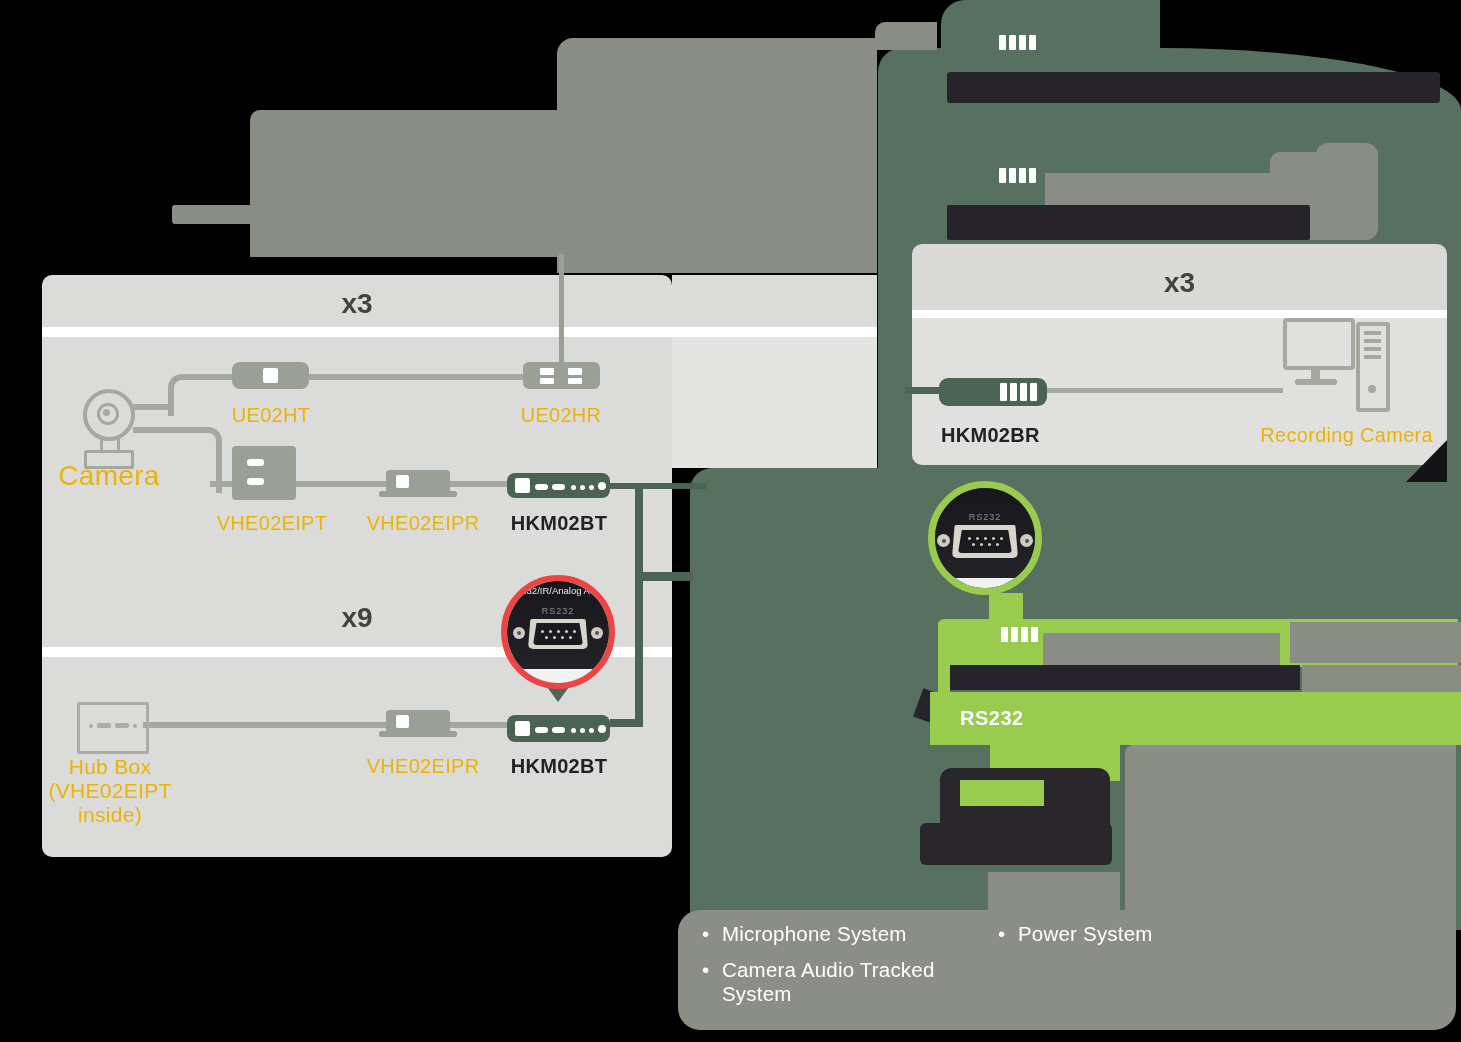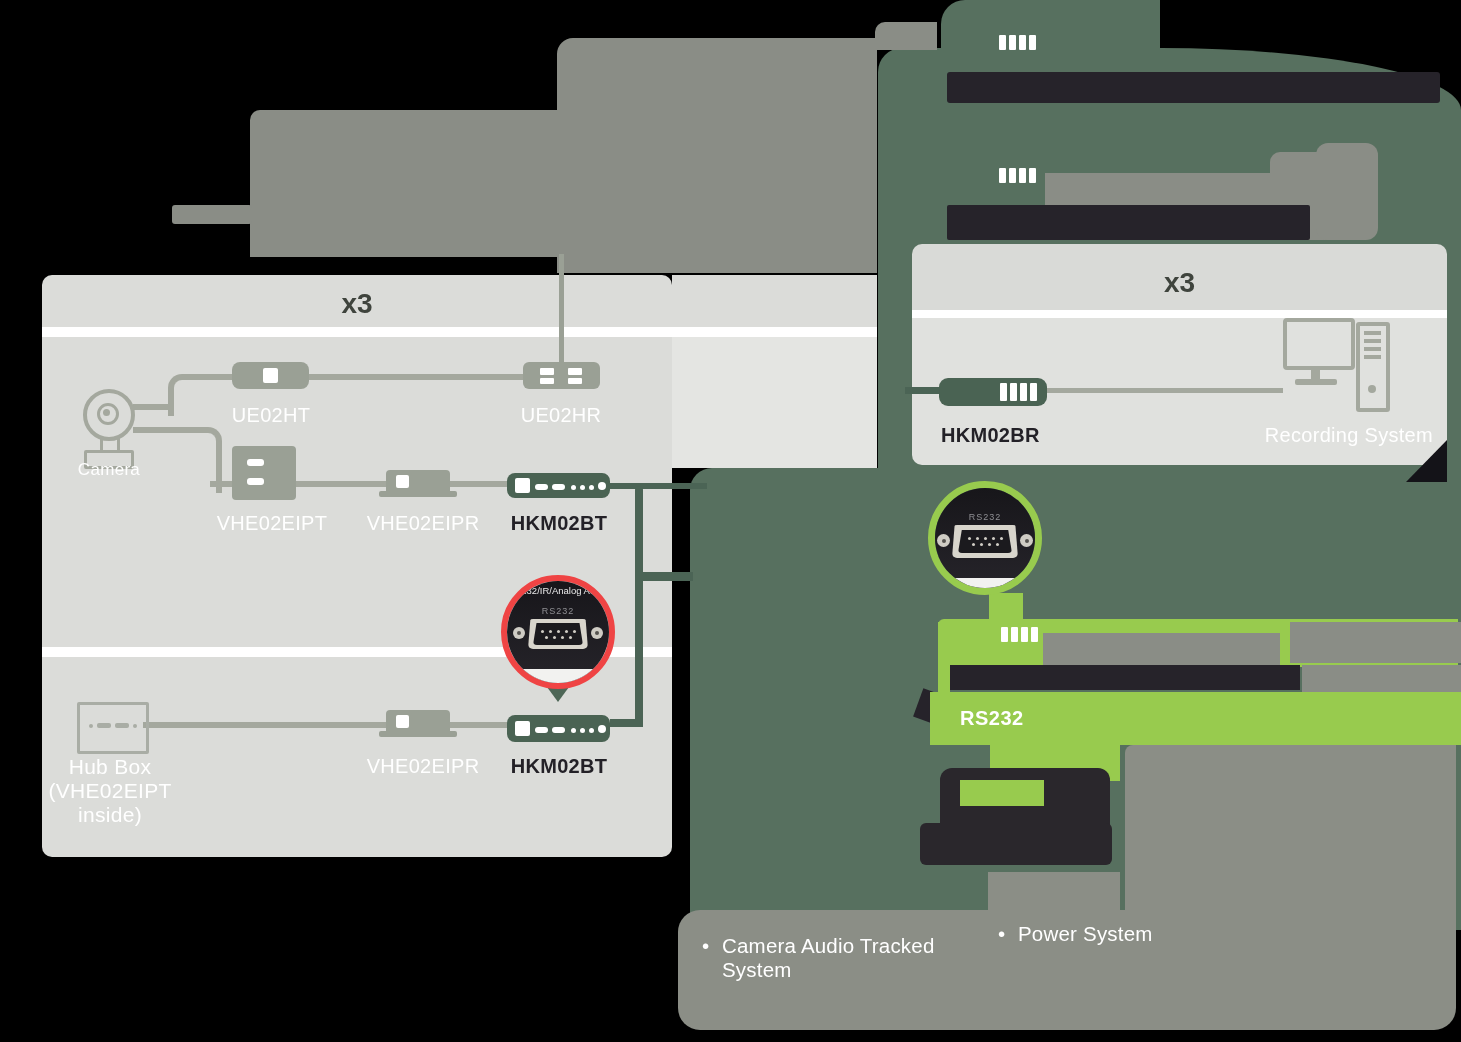--- a/index.html
+++ b/index.html
@@ -1,19 +1,19 @@
 <!DOCTYPE html>
 <html><head>
 <meta charset="utf-8">
 <style>
   html,body{margin:0;padding:0;background:#000;}
   #scene{position:relative;width:1461px;height:1042px;background:#000;overflow:hidden;
          font-family:"Liberation Sans", sans-serif;border-radius:13px;}
   .abs{position:absolute;}
-  .lbl{color:#ffffff;font-size:20px;font-weight:500;letter-spacing:.3px;text-align:center;}
+  .lbl{color:#eab308;font-size:20px;font-weight:500;letter-spacing:.3px;text-align:center;}
   .lbl-dark{color:#232127;font-size:20px;font-weight:700;letter-spacing:.3px;text-align:center;}
   .badge{color:#3f443d;font-size:28px;font-weight:700;text-align:center;}
   .pins{display:flex;gap:3px;}
   .pins span{display:block;width:7px;height:15px;background:#fff;border-radius:1px;}
   .pins.tall span{height:18px;}
   .gline{background:#a4a89e;}
   .grnline{background:#4b6455;}
   .circle-photo{position:relative;width:100%;height:100%;border-radius:50%;overflow:hidden;
                 background:linear-gradient(#17161a,#26242a);}
   .db9-outer{position:absolute;background:#d8d5cc;border-radius:5px;
@@ -51,20 +51,21 @@
   <div class="abs" style="left:42px;top:647px;width:630px;height:10px;background:#fff;"></div>
 
   <div class="abs" style="left:690px;top:468px;width:190px;height:462px;background:#57705f;border-top-left-radius:22px;"></div>
 
   <div class="abs" style="left:912px;top:244px;width:535px;height:66px;background:#d9dad7;border-radius:10px 10px 0 0;"></div>
   <div class="abs" style="left:912px;top:310px;width:535px;height:8px;background:#fff;"></div>
   <div class="abs" style="left:912px;top:318px;width:535px;height:147px;background:#e0e1de;border-radius:0 0 10px 10px;"></div>
   <div class="abs" style="left:1406px;top:440px;width:41px;height:42px;background:#141318;clip-path:polygon(100% 0,100% 100%,0 100%);"></div>
 
   <div class="abs badge" style="left:42px;top:288px;width:630px;">x3</div>
+  <div class="abs badge" style="left:42px;top:602px;width:630px;">x9</div>
   <div class="abs badge" style="left:912px;top:267px;width:535px;">x3</div>
 
   <div class="abs gline" style="left:133px;top:404px;width:41px;height:6px;"></div>
   <div class="abs" style="left:168px;top:374px;width:64px;height:36px;border-top:6px solid #a4a89e;border-left:6px solid #a4a89e;border-top-left-radius:14px;"></div>
   <div class="abs gline" style="left:309px;top:374px;width:214px;height:6px;"></div>
   <div class="abs gline" style="left:559px;top:254px;width:5px;height:110px;background:#9aa095;"></div>
   <div class="abs gline" style="left:133px;top:427px;width:42px;height:6px;"></div>
   <div class="abs" style="left:171px;top:427px;width:45px;height:60px;border-top:6px solid #a4a89e;border-right:6px solid #a4a89e;border-top-right-radius:14px;"></div>
   <div class="abs gline" style="left:210px;top:481px;width:24px;height:6px;"></div>
   <div class="abs gline" style="left:296px;top:481px;width:90px;height:6px;"></div>
@@ -78,21 +79,21 @@
   <div class="abs grnline" style="left:905px;top:387px;width:36px;height:7px;"></div>
   <div class="abs gline" style="left:1047px;top:388px;width:236px;height:5px;"></div>
 
   <div class="abs" style="left:80px;top:388px;width:60px;height:82px;">
     <div class="abs" style="left:3px;top:1px;width:44px;height:44px;border:4px solid #a4a89e;border-radius:50%;"></div>
     <div class="abs" style="left:17px;top:15px;width:16px;height:16px;border:3px solid #a4a89e;border-radius:50%;"></div>
     <div class="abs" style="left:23px;top:21px;width:7px;height:7px;background:#a4a89e;border-radius:50%;"></div>
     <div class="abs" style="left:20px;top:49px;width:14px;height:14px;border-left:3px solid #a4a89e;border-right:3px solid #a4a89e;"></div>
     <div class="abs" style="left:4px;top:62px;width:44px;height:13px;border:3px solid #a4a89e;border-radius:2px;"></div>
   </div>
-  <div class="abs lbl" style="left:39px;top:460px;width:140px;font-size:17px;">Camera</div>
+  <div class="abs lbl" style="left:39px;top:460px;width:140px;font-size:28px;">Camera</div>
 
   <div class="abs" style="left:232px;top:362px;width:77px;height:27px;background:#9aa095;border-radius:8px;">
     <div class="abs" style="left:31px;top:6px;width:15px;height:15px;background:#fff;border-radius:2px;"></div>
   </div>
   <div class="abs lbl" style="left:196px;top:404px;width:150px;">UE02HT</div>
 
   <div class="abs" style="left:523px;top:362px;width:77px;height:27px;background:#9aa095;border-radius:6px;">
     <div class="abs" style="left:17px;top:6px;width:14px;height:7px;background:#fff;border-radius:1px;"></div>
     <div class="abs" style="left:45px;top:6px;width:14px;height:7px;background:#fff;border-radius:1px;"></div>
     <div class="abs" style="left:17px;top:16px;width:14px;height:6px;background:#fff;border-radius:1px;"></div>
@@ -167,21 +168,21 @@
     <div class="abs" style="left:3px;top:3px;width:64px;height:44px;border:4px solid #a4a89e;border-radius:4px;"></div>
     <div class="abs" style="left:31px;top:53px;width:9px;height:11px;background:#a4a89e;"></div>
     <div class="abs" style="left:15px;top:64px;width:42px;height:6px;background:#a4a89e;border-radius:2px;"></div>
     <div class="abs" style="left:76px;top:7px;width:26px;height:82px;border:4px solid #a4a89e;border-radius:3px;"></div>
     <div class="abs" style="left:84px;top:16px;width:17px;height:4px;background:#a4a89e;"></div>
     <div class="abs" style="left:84px;top:24px;width:17px;height:4px;background:#a4a89e;"></div>
     <div class="abs" style="left:84px;top:32px;width:17px;height:4px;background:#a4a89e;"></div>
     <div class="abs" style="left:84px;top:40px;width:17px;height:4px;background:#a4a89e;"></div>
     <div class="abs" style="left:88px;top:70px;width:8px;height:8px;background:#a4a89e;border-radius:50%;"></div>
   </div>
-  <div class="abs lbl" style="left:1233px;top:424px;width:200px;text-align:right;">Recording System</div>
+  <div class="abs lbl" style="left:1233px;top:424px;width:200px;text-align:right;">Recording Camera</div>
 
   <div class="pins abs" style="left:999px;top:35px;">
     <span></span>
       <span></span>
       <span></span>
       <span></span>
   </div>
   <div class="abs" style="left:947px;top:72px;width:493px;height:31px;background:#26232a;border-radius:3px;"></div>
 
   <div class="pins abs" style="left:999px;top:168px;">
@@ -215,20 +216,21 @@
   <div class="abs" style="left:990px;top:745px;width:130px;height:36px;background:#98cb4e;"></div>
   <div class="abs" style="left:940px;top:768px;width:170px;height:57px;background:#2a272c;border-radius:12px 12px 0 0;"></div>
   <div class="abs" style="left:960px;top:780px;width:84px;height:26px;background:#98cb4e;"></div>
   <div class="abs" style="left:920px;top:823px;width:192px;height:42px;background:#2a272c;border-radius:6px;"></div>
 
   <div class="abs" style="left:1125px;top:745px;width:331px;height:167px;background:#8b8e86;border-top-left-radius:8px;"></div>
   <div class="abs" style="left:988px;top:872px;width:132px;height:40px;background:#8b8e86;"></div>
   <div class="abs" style="left:678px;top:910px;width:778px;height:120px;background:#8b8e86;border-radius:22px 0 22px 22px;"></div>
   <div class="abs" style="left:700px;top:922px;width:260px;">
     <ul class="syslist">
+      <li>Microphone System</li>
       <li style="width:238px;margin-top:12px;">Camera Audio Tracked System</li>
     </ul>
   </div>
   <div class="abs" style="left:996px;top:922px;width:300px;">
     <ul class="syslist">
       <li>Power System</li>
     </ul>
   </div>
 
   <div class="abs" style="left:547px;top:687px;width:0;height:0;border-left:11px solid transparent;border-right:11px solid transparent;border-top:15px solid #4e6757;"></div>

